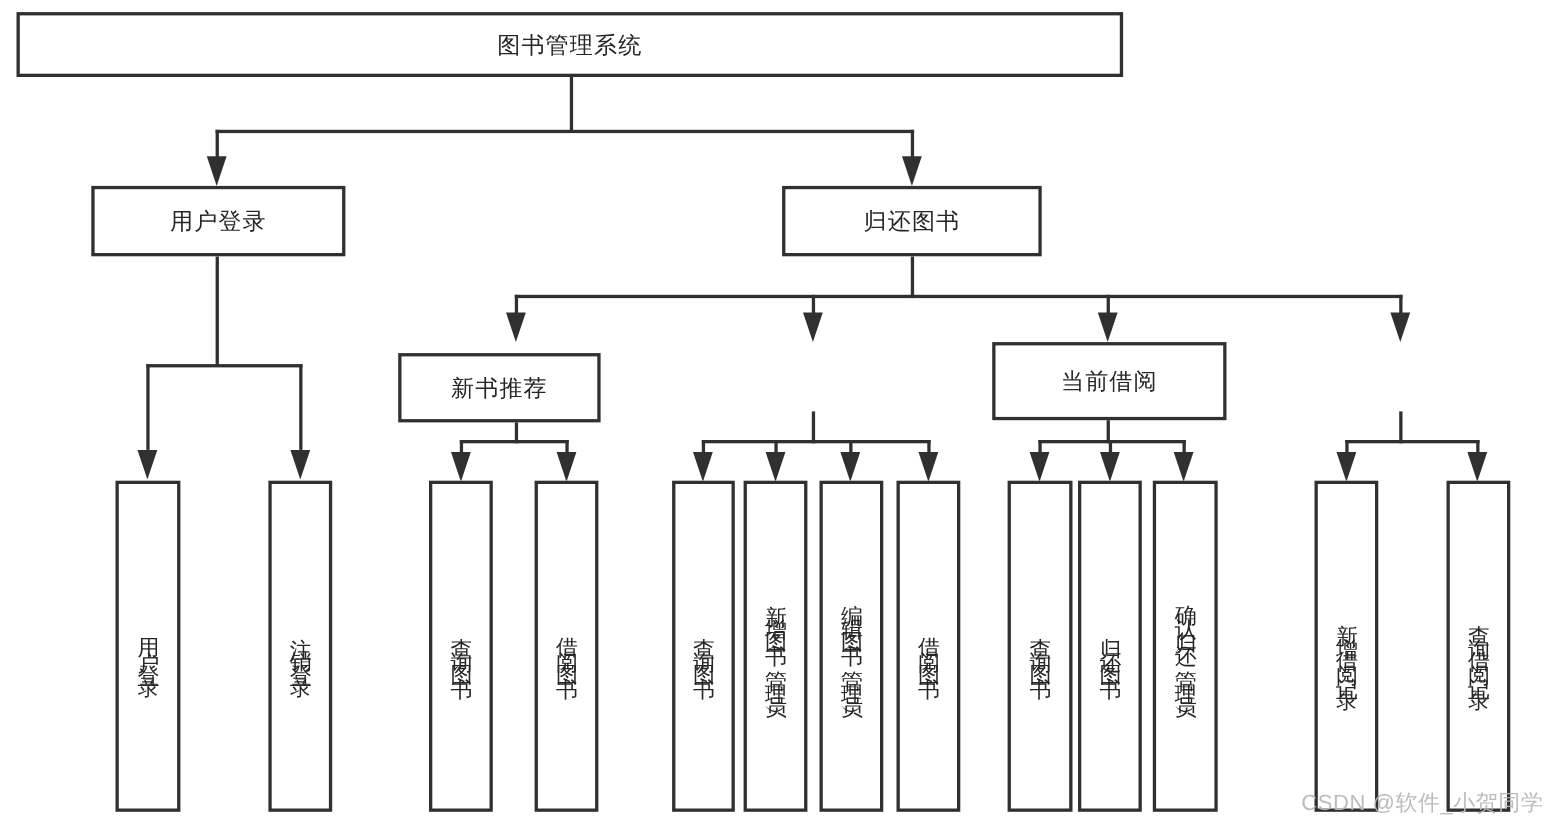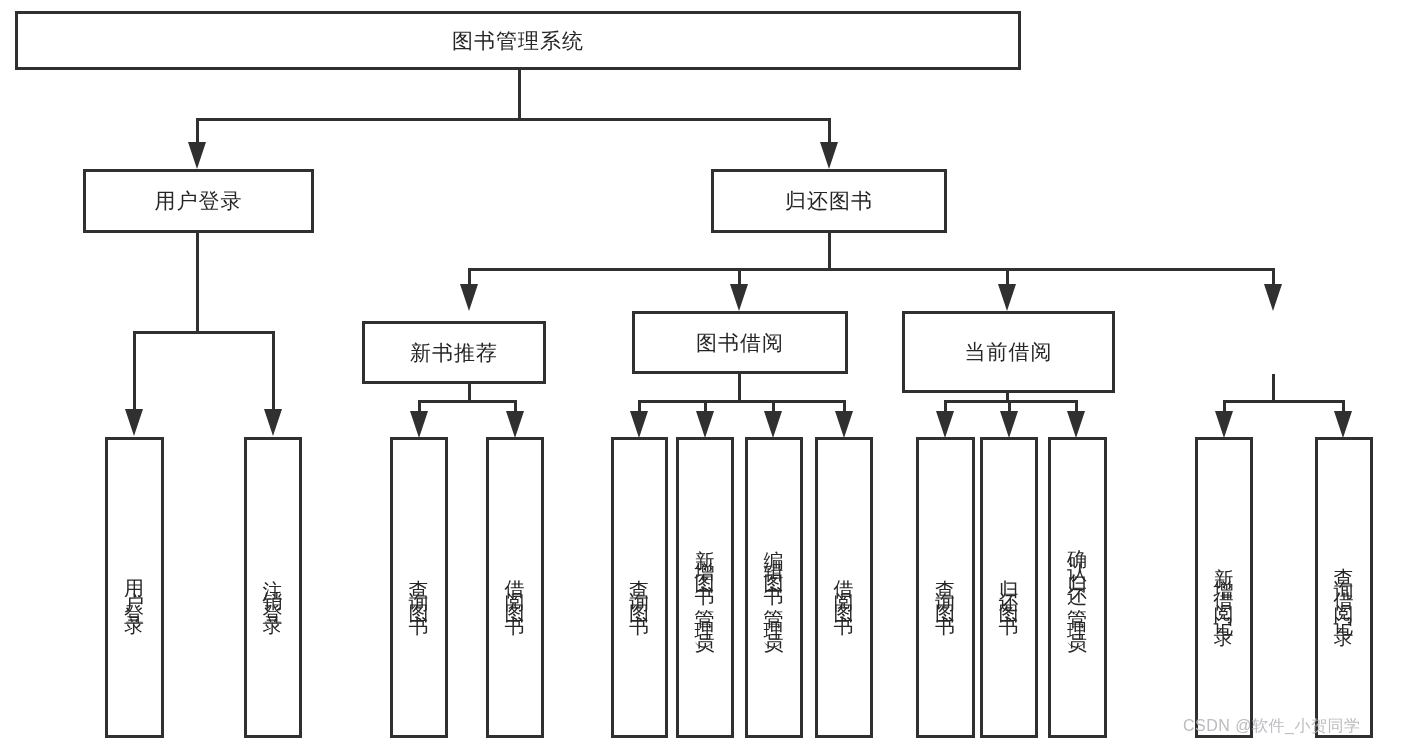--- a/index.html
+++ b/index.html
@@ -46,21 +46,21 @@
     width: 0; height: 0;
     border-left: 9px solid transparent;
     border-right: 9px solid transparent;
     border-top: 27px solid #303030;
     z-index: 1;
   }
   .watermark {
     position: absolute;
     left: 1183px;
     top: 716px;
-    font-size: 16px;
+    font-size: 20px;
     color: rgba(183, 183, 189, 0.95);
     white-space: nowrap;
     z-index: 5;
     letter-spacing: 0.5px;
   }
 </style>
 </head>
 <body>
 
 <div id="canvas">
@@ -97,24 +97,21 @@
   <div class="vline" style="left:738px; top:268px; height:17px;"></div>
   <div class="arrowhead" style="left:730px; top:284px;"></div>
   <div class="vline" style="left:1006px; top:268px; height:17px;"></div>
   <div class="arrowhead" style="left:998px; top:284px;"></div>
   <div class="vline" style="left:1272px; top:268px; height:17px;"></div>
   <div class="arrowhead" style="left:1264px; top:284px;"></div>
 
   <div class="node hnode" style="left:362px; top:321px; width:184px; height:63px;text-align:right;">
     <span>新书推荐</span>
   </div>
-  <div class="node hnode" style="left:632px; top:311px; width:216px; height:63px;">
-    <span>图书借阅</span>
-  </div>
-  <div class="node hnode" style="left:902px; top:311px; width:213px; height:82px;">
+  <div class="node hnode" style="left:902px; top:311px; width:213px; height:71px;">
     <span>当前借阅</span>
   </div>
 
   <div class="vline" style="left:468px; top:374px; height:29px;"></div>
   <div class="hline" style="left:418px; top:400px; width:99px;"></div>
   <div class="vline" style="left:418px; top:400px; height:12px;"></div>
   <div class="arrowhead" style="left:410px; top:411px;"></div>
   <div class="vline" style="left:514px; top:400px; height:12px;"></div>
   <div class="arrowhead" style="left:506px; top:411px;"></div>
 

